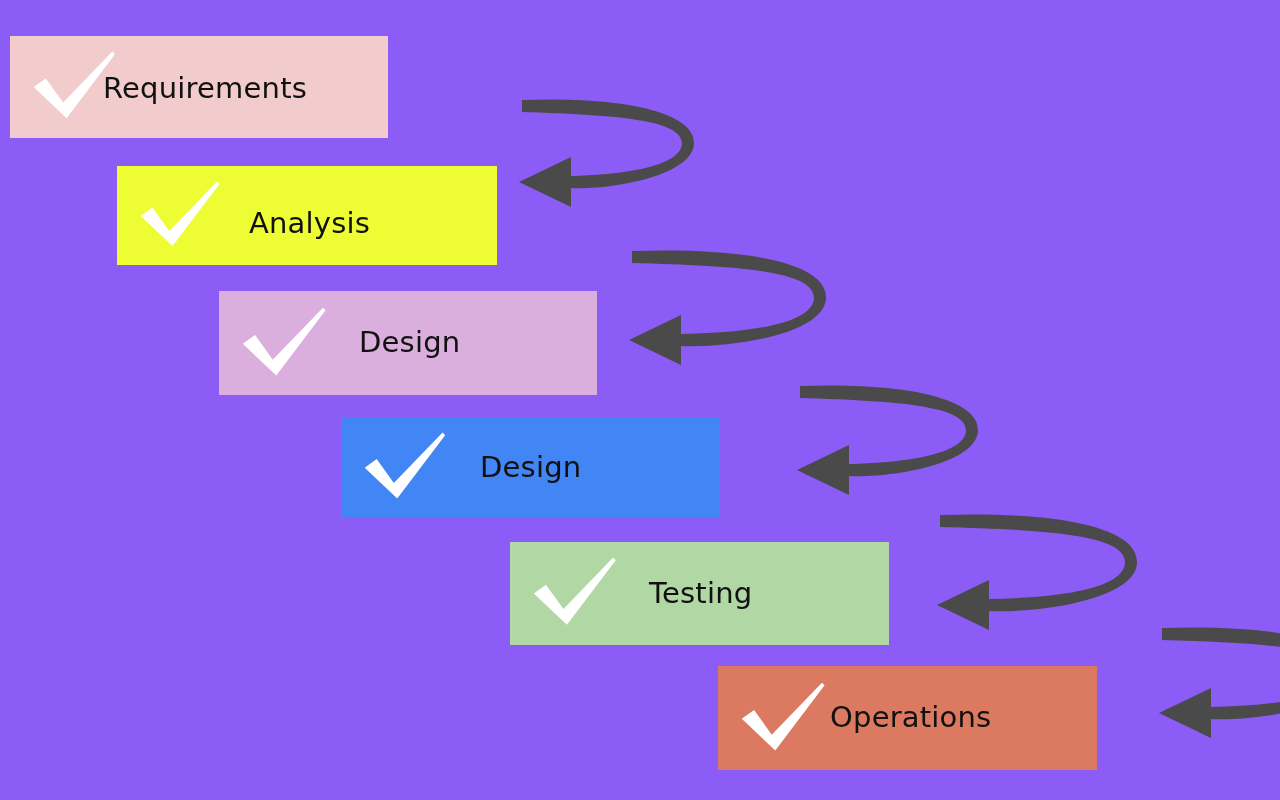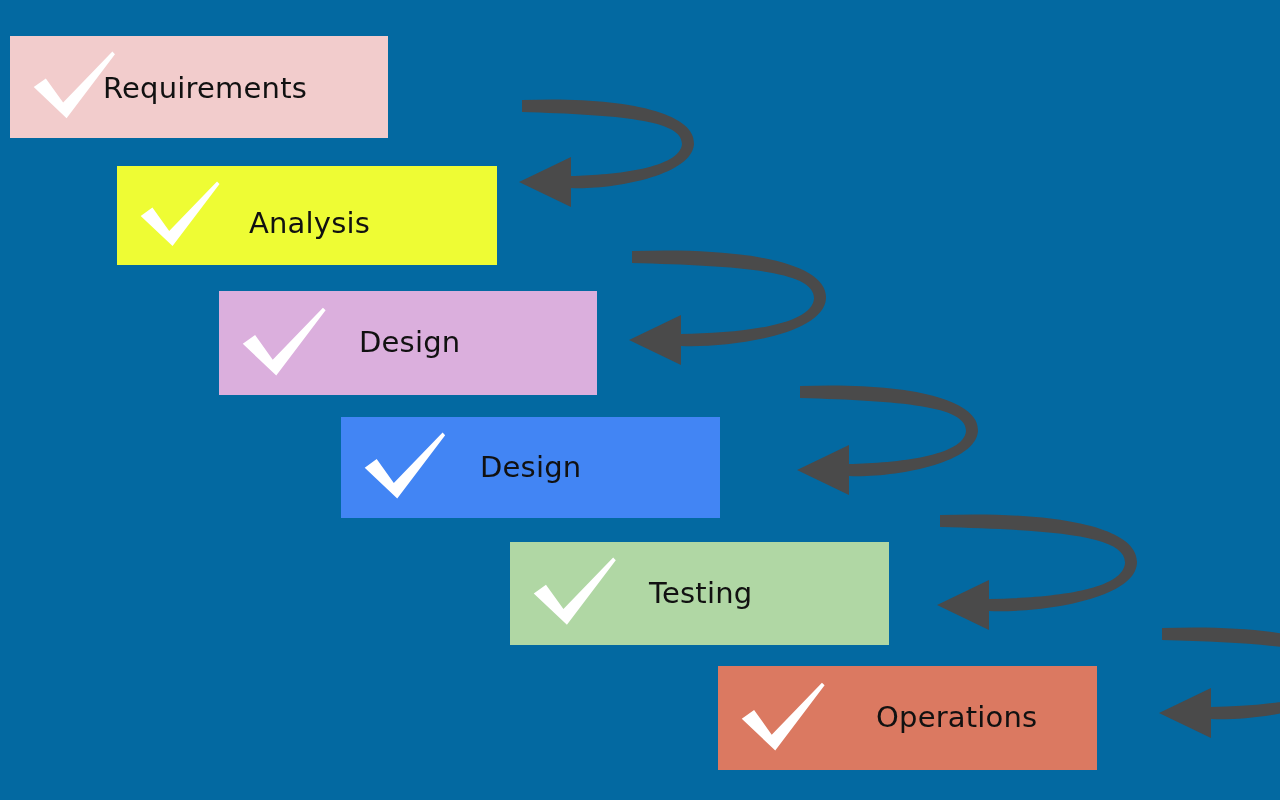--- a/index.html
+++ b/index.html
@@ -10,21 +10,21 @@
   body {
     width: 1280px;
     height: 800px;
     overflow: hidden;
     font-family: "DejaVu Sans", "Liberation Sans", sans-serif;
   }
   #diagram {
     position: relative;
     width: 1280px;
     height: 800px;
-    background: #0369a1;
+    background: #8b5cf6;
   }
   #svg-canvas {
     position: absolute;
     top: 0;
     left: 0;
     width: 1280px;
     height: 800px;
     display: block;
   }
   .phase-bar {
@@ -97,16 +97,16 @@
       <div class="phase-label" style="left: 480px; top: 453px;">Design</div>
       <div class="phase-bar" style="left: 510px; top: 542px; width: 379px; height: 103px; background: rgb(176, 215, 164);"></div>
       <svg width="87.28813559322035" height="78.55932203389831" viewBox="0 0 100 90" class="phase-check" style="left: 532px; top: 555.39px; width: 87.2881px; height: 78.5593px;">
         <path d="M 2 44 L 16 34 L 36 62 L 93 3 L 96 6 L 40 80 Z" fill="#ffffff"></path>
       </svg>
       <div class="phase-label" style="left: 649px; top: 579px;">Testing</div>
       <div class="phase-bar" style="left: 718px; top: 666px; width: 379px; height: 104px; background: rgb(219, 121, 97);"></div>
       <svg width="88.13559322033898" height="79.32203389830508" viewBox="0 0 100 90" class="phase-check" style="left: 740px; top: 679.52px; width: 88.1356px; height: 79.322px;">
         <path d="M 2 44 L 16 34 L 36 62 L 93 3 L 96 6 L 40 80 Z" fill="#ffffff"></path>
       </svg>
-      <div class="phase-label" style="left: 876px; top: 703px;">Operations</div>
+      <div class="phase-label" style="left: 830px; top: 703px;">Operations</div>
     </div>
 
 </div>
 
 </body></html>

